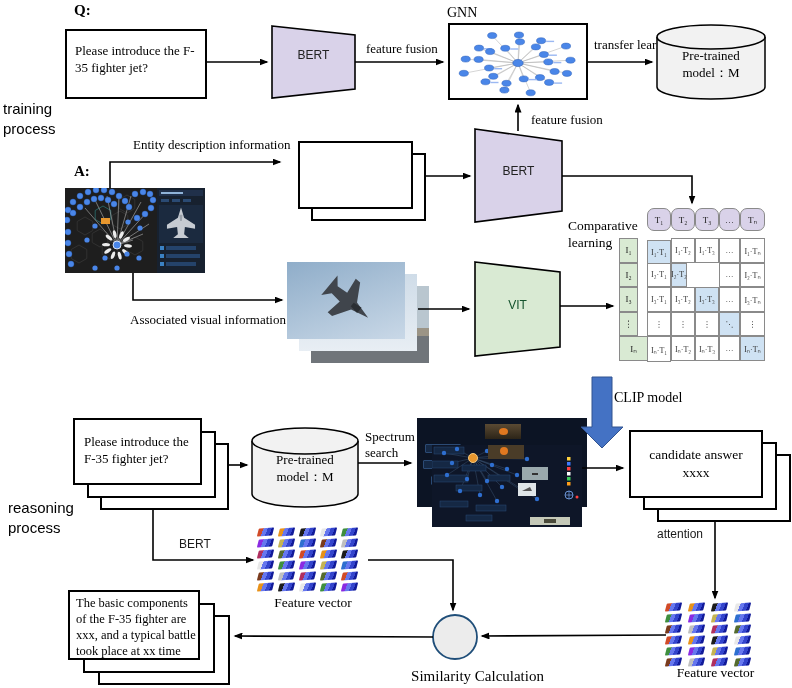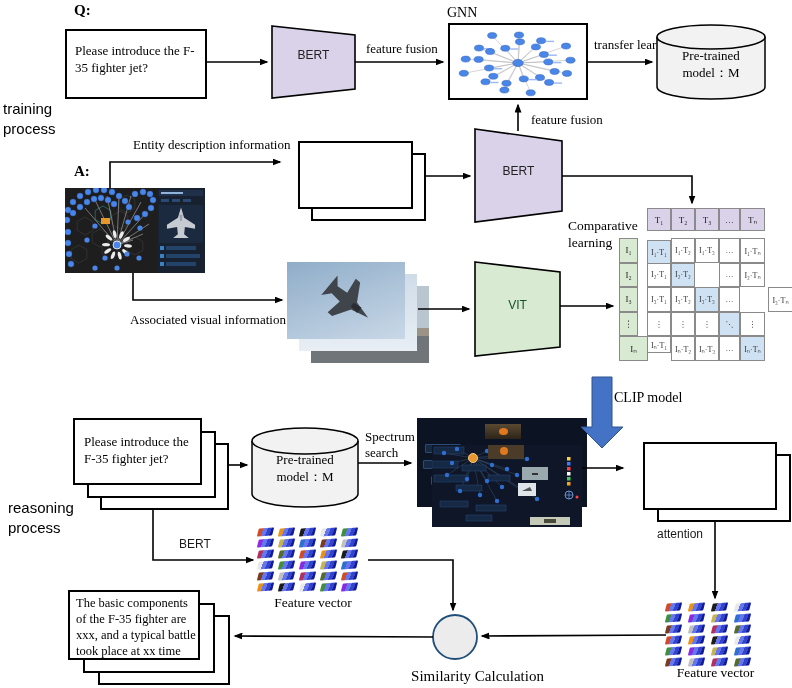--- a/index.html
+++ b/index.html
@@ -7,21 +7,21 @@
           font-family:"Liberation Serif",serif;color:#000;}
   .abs{position:absolute;}
   .serif{font-family:"Liberation Serif",serif;}
   .sans{font-family:"Liberation Sans",sans-serif;}
   .box{position:absolute;border:2px solid #000;background:#fff;box-sizing:border-box;}
   .lbl{position:absolute;white-space:nowrap;}
   .center{display:flex;align-items:center;justify-content:center;text-align:center;}
   .mcell{position:absolute;box-sizing:border-box;border:1px solid #8a8a8a;background:#fff;
          display:flex;align-items:center;justify-content:center;
          font-family:"Liberation Serif",serif;font-size:8px;color:#333;}
-  .mhead{background:var(--mh,#d9d2e9);font-size:9px;color:#222;}
+  .mhead{background:var(--mh,#d9d2e9);font-size:9px;color:#222;border-radius:7px;}
   .mlabel{background:var(--ml,#d9ead3);font-size:9px;color:#222;}
   .mhl{background:var(--mb,#cfe2f3);}
   .patch{position:absolute;width:15px;height:8px;border-radius:1px;transform:skewX(-18deg) rotate(-4deg);}
   .pill{position:absolute;background:#152844;border:0.5px solid #2b4a74;border-radius:1px;}
   .dot{position:absolute;border-radius:50%;background:#2f6fd0;}
   svg{display:block;}
 </style>
 </head>
 <body>
 
@@ -242,20 +242,26 @@
     <svg width="118" height="77" viewBox="0 0 118 77">
       <g transform="translate(60,38) rotate(130) scale(1.15)">
         <path d="M0,-24 L4,-8 L19,1 L19,6 L5,4 L4,14 L11,20 L-11,20 L-4,14 L-5,4 L-19,6 L-19,1 L-4,-8 Z" fill="#40454c"></path>
         <path d="M-3,-14 L3,-14 L2,-6 L-2,-6 Z" fill="#2a2e33"></path>
       </g>
     </svg>
   </div>
 
   <div class="box" style="left:657px;top:454px;width:134px;height:68px;"></div>
   <div class="box" style="left:643px;top:442px;width:134px;height:68px;"></div>
+  <div class="box center serif" style="left:629px;top:430px;width:134px;height:68px;font-size:13.5px;line-height:18px;">
+    <div>
+      <div>candidate answer</div>
+      <div>xxxx</div>
+    </div>
+  </div>
 
   <div class="box" style="left:100px;top:443px;width:129px;height:67px;"></div>
   <div class="box" style="left:87px;top:431px;width:129px;height:67px;"></div>
   <div class="box serif" style="left:73px;top:418px;width:129px;height:67px;">
     <div style="padding:13px 4px 0 9px;width:113px;font-size:13px;line-height:17px;">Please introduce the F-35 fighter jet?</div>
   </div>
 
   <div class="box" style="left:98px;top:615px;width:132px;height:70px;"></div>
   <div class="box" style="left:83px;top:603px;width:132px;height:70px;"></div>
   <div class="box serif" style="left:68px;top:590px;width:132px;height:70px;">
@@ -412,35 +418,35 @@
       <div class="mcell mlabel" style="left: 0px; top: 54.6px; width: 19px; height: 24.6px;">I₂</div>
       <div class="mcell mlabel" style="left: 0px; top: 79.2px; width: 19px; height: 24.6px;">I₃</div>
       <div class="mcell mlabel" style="left: 0px; top: 103.8px; width: 19px; height: 24.6px;">⋮</div>
       <div class="mcell mlabel" style="left: 0px; top: 128.4px; width: 29px; height: 24.6px;">Iₙ</div>
       <div class="mcell mhl" style="left: 28px; top: 32px; width: 24px; height: 24.6px;">I₁·T₁</div>
       <div class="mcell " style="left: 52px; top: 30px; width: 24px; height: 24.6px;">I₁·T₂</div>
       <div class="mcell " style="left: 76px; top: 30px; width: 24px; height: 24.6px;">I₁·T₃</div>
       <div class="mcell " style="left: 100px; top: 30px; width: 21px; height: 24.6px;">…</div>
       <div class="mcell " style="left: 121px; top: 30px; width: 25px; height: 24.6px;">I₁·Tₙ</div>
       <div class="mcell " style="left: 28px; top: 54.6px; width: 24px; height: 24.6px;">I₂·T₁</div>
-      <div class="mcell mhl" style="left: 52px; top: 54.6px; width: 24px; height: 24.6px;">I₂·T₂</div>
+      <div class="mcell mhl" style="left: 52px; top: 54.6px; width: 16px; height: 24.6px;">I₂·T₂</div>
       <div class="mcell " style="left: 76px; top: 54.6px; width: 32px; height: 24.6px; margin-top: 33px;">I₂·T₃</div>
       <div class="mcell " style="left: 100px; top: 54.6px; width: 21px; height: 24.6px;">…</div>
       <div class="mcell " style="left: 121px; top: 54.6px; width: 25px; height: 24.6px;">I₂·Tₙ</div>
       <div class="mcell " style="left: 28px; top: 79.2px; width: 24px; height: 24.6px;">I₃·T₁</div>
       <div class="mcell " style="left: 52px; top: 79.2px; width: 24px; height: 24.6px; text-align: right;">I₃·T₂</div>
       <div class="mcell mhl" style="left: 76px; top: 79.2px; width: 24px; height: 24.6px;">I₃·T₃</div>
       <div class="mcell " style="left: 100px; top: 79.2px; width: 21px; height: 24.6px;">…</div>
-      <div class="mcell " style="left: 121px; top: 79.2px; width: 25px; height: 24.6px; margin-left: 28px;">I₃·Tₙ</div>
+      <div class="mcell " style="left: 121px; top: 79.2px; width: 25px; height: 24.6px;">I₃·Tₙ</div>
       <div class="mcell " style="left: 28px; top: 103.8px; width: 24px; height: 24.6px;">⋮</div>
       <div class="mcell " style="left: 52px; top: 103.8px; width: 24px; height: 24.6px;">⋮</div>
       <div class="mcell " style="left: 76px; top: 103.8px; width: 24px; height: 24.6px;">⋮</div>
       <div class="mcell mhl" style="left: 100px; top: 103.8px; width: 21px; height: 24.6px;">⋱</div>
       <div class="mcell " style="left: 121px; top: 103.8px; width: 25px; height: 24.6px;">⋮</div>
-      <div class="mcell " style="left: 28px; top: 128.4px; width: 24px; height: 17px;">Iₙ·T₁</div>
+      <div class="mcell " style="left: 28px; top: 128.4px; width: 24px; height: 26px;">Iₙ·T₁</div>
       <div class="mcell " style="left: 52px; top: 128.4px; width: 24px; height: 24.6px;">Iₙ·T₂</div>
       <div class="mcell " style="left: 76px; top: 128.4px; width: 24px; height: 24.6px;">Iₙ·T₃</div>
       <div class="mcell " style="left: 100px; top: 128.4px; width: 21px; height: 24.6px;">…</div>
       <div class="mcell mhl" style="left: 121px; top: 128.4px; width: 25px; height: 24.6px;">Iₙ·Tₙ</div>
     </div>
 
   <svg class="abs" id="shapes" style="left:0;top:0;z-index:5;pointer-events:none;" width="792" height="688" viewBox="0 0 792 688">
     <defs>
       <marker id="ah" markerWidth="9" markerHeight="7" refX="7.5" refY="3.5" orient="auto" markerUnits="userSpaceOnUse">
         <path d="M0,0 L9,3.5 L0,7 Z" fill="#000"></path>

